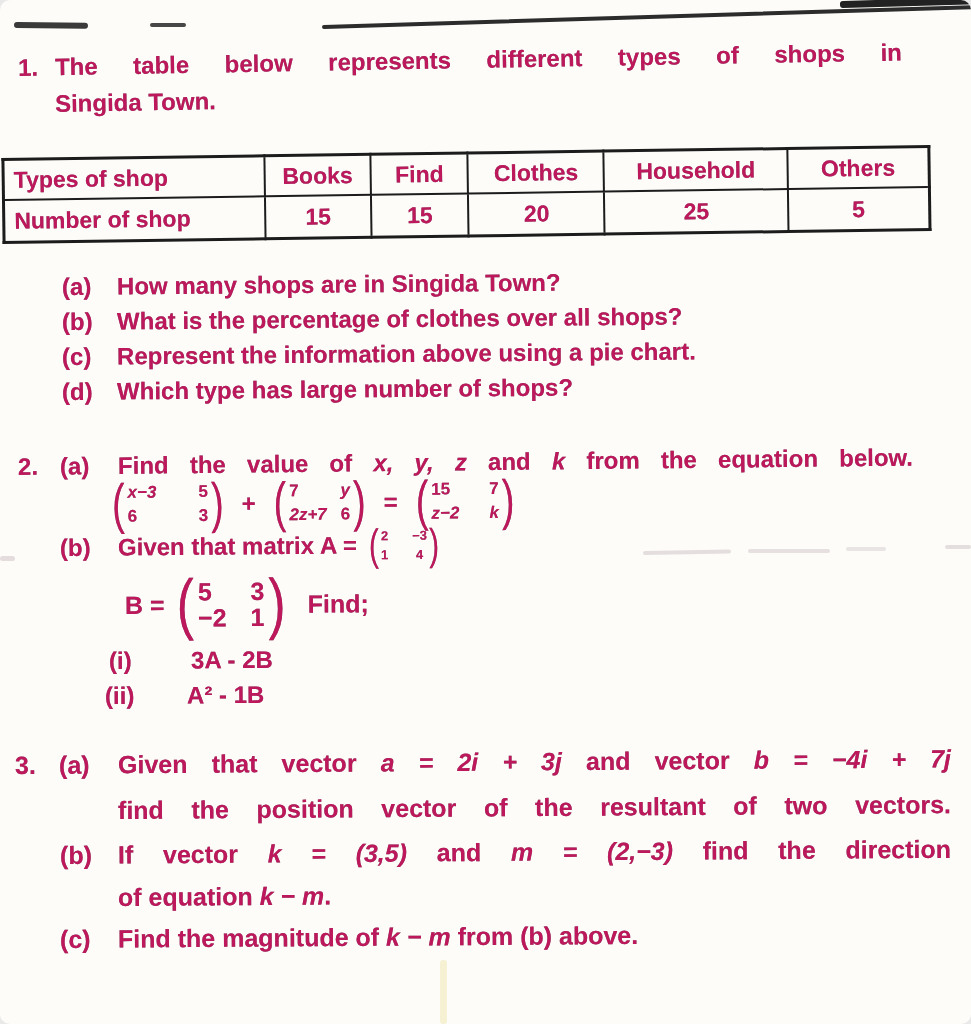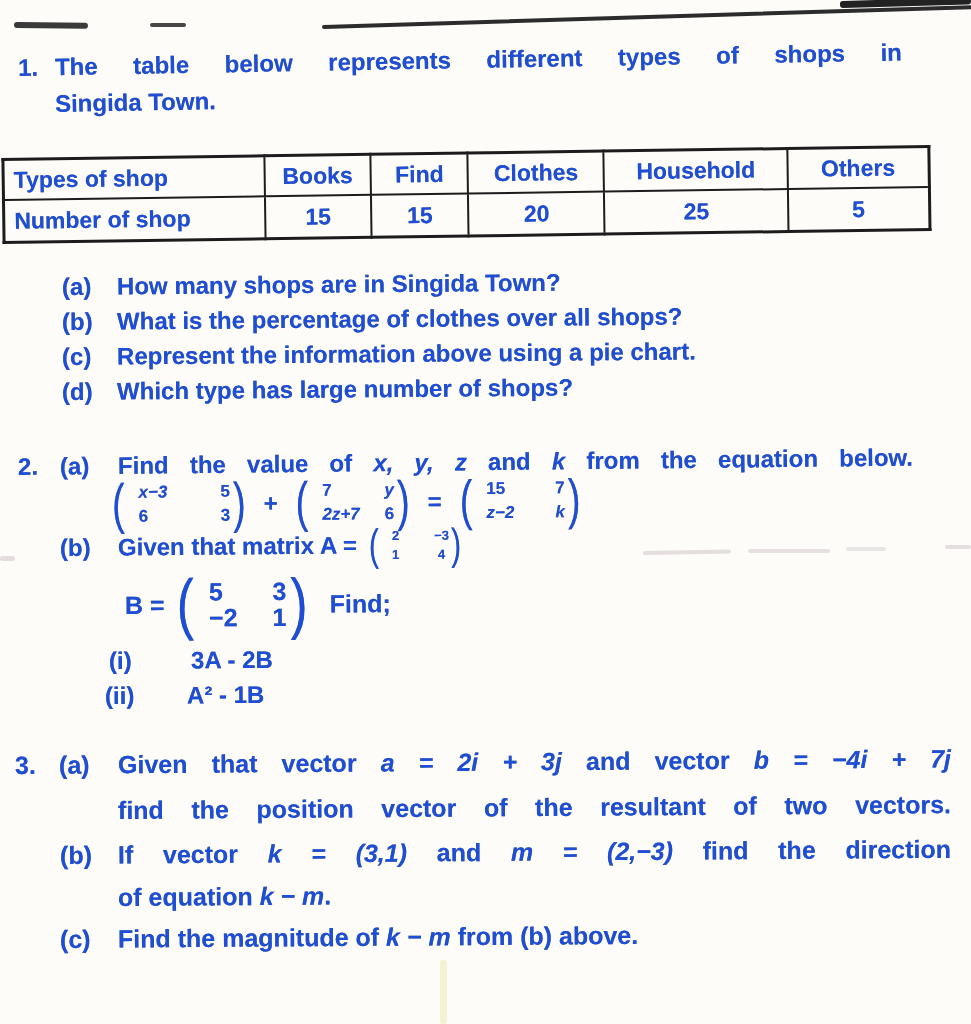--- a/index.html
+++ b/index.html
@@ -1,20 +1,21 @@
 <!DOCTYPE html>
 <html><head>
 <meta charset="utf-8">
 <style>
   html,body{margin:0;padding:0;background:#e9e9e9;}
   .page{
     position:relative;width:971px;height:1024px;overflow:hidden;
-    background:#fdfcf9;color:#1d4ed8;
+    background:#fdfcf9;color:#be185d;
     font-family:"Liberation Sans",sans-serif;font-weight:700;
     text-shadow:0 0 0.5px rgba(30,30,30,.55);
+    border-radius:10px;
   }
   
   .art{position:absolute;background:#2f2f2f;border-radius:3px;transform-origin:left center;}
   .a1{left:14px;top:22px;width:74px;height:6px;transform:rotate(.6deg);background:#3a3a3a;}
   .a2{left:150px;top:23px;width:36px;height:4px;background:#474747;}
   .a3{left:322px;top:25px;width:652px;height:3.5px;transform:rotate(-1.75deg);background:#2c2c2c;}
   .a4{left:840px;top:1px;width:131px;height:7px;transform:rotate(-1.6deg);background:#222;}
   .f{position:absolute;border-radius:3px;transform-origin:left center;}
   .f1{left:0;top:556px;width:15px;height:5px;background:#d8ced2;opacity:.7;}
   .f2{left:643px;top:551px;width:88px;height:4px;background:#d3c9cd;opacity:.6;transform:rotate(-1deg);}
@@ -44,21 +45,21 @@
     font-size:23px;background:#fdfcf9;
   }
   table.shops{border:3px solid #1c1c1c;}
   table.shops td{border:2.5px solid #1c1c1c;text-align:center;padding:0;height:38px;}
   table.shops tr.vrow td{height:40px;}
   table.shops td.tl{text-align:left;padding-left:9px;}
   
   .mx{display:inline-flex;align-items:center;}
   .mx .p{font-weight:400;display:inline-block;line-height:.8;transform:scaleY(1.45);}
   .mx .g{display:grid;grid-template-columns:auto auto;}
-  .mx .g span{display:block;text-align:center;margin-left:11px;}
+  .mx .g span{display:block;text-align:center;}
   .mx .g span:nth-child(odd){text-align:left;}
   .mx-eq .p{font-size:38px;}
   .mx-eq .g{font-size:17px;line-height:17px;row-gap:7px;margin:0 3px;}
   .gap-wide .g{column-gap:42px;}
   .gap-mid .g{column-gap:14px;}
   .gap-m3 .g{column-gap:30px;}
   .mx-a .p{font-size:30px;}
   .mx-a .g{font-size:13px;line-height:13px;row-gap:6px;column-gap:24px;margin:0 2px;}
   .mx-b .p{font-size:52px;transform:scaleY(1.3);}
   .mx-b .g{font-size:25px;line-height:24px;row-gap:2px;column-gap:24px;margin:0 4px;}
@@ -204,21 +205,21 @@
   <div class="line fs24 r4" style="left:105px;top:681px;">
     <span class="lbl w82">(ii)</span><span>A² - 1B</span>
   </div>
 
   <div class="line fs25 just r4" style="left:15px;top:750px;width:936px;">
     <span class="num w44">3.</span><span class="lbl w59">(a)</span><span>Given that vector </span><i class="it">a = 2i + 3j</i><span> and vector </span><i class="it">b = −4i + 7j</i>
   </div>
   <div class="line fs25 just r4" style="left:118px;top:795px;width:833px;">find the position vector of the resultant of two vectors.</div>
 
   <div class="line fs25 just r4" style="left:60px;top:840px;width:891px;">
-    <span class="lbl w58">(b)</span><span>If vector </span><i class="it">k = (3,1)</i><span> and </span><i class="it">m = (2,−3)</i><span> find the direction</span>
+    <span class="lbl w58">(b)</span><span>If vector </span><i class="it">k = (3,5)</i><span> and </span><i class="it">m = (2,−3)</i><span> find the direction</span>
   </div>
   <div class="line fs25 r4" style="left:118px;top:882px;">
     <span>of equation </span><i class="it">k − m</i><span>.</span>
   </div>
 
   <div class="line fs25 r4" style="left:60px;top:924px;">
     <span class="lbl w58">(c)</span><span>Find the magnitude of </span><i class="it">k − m</i><span> from (b) above.</span>
   </div>
 
 </div>

